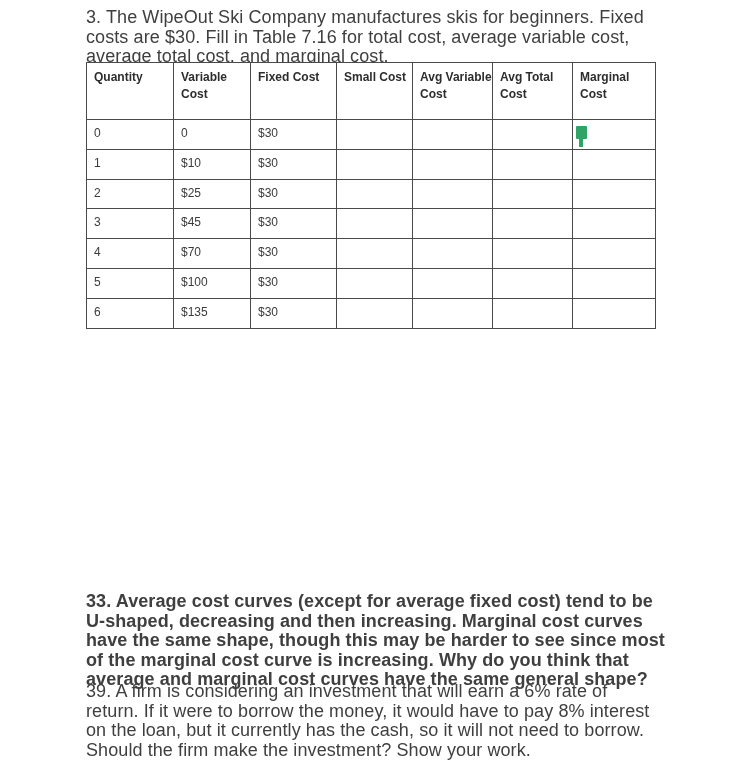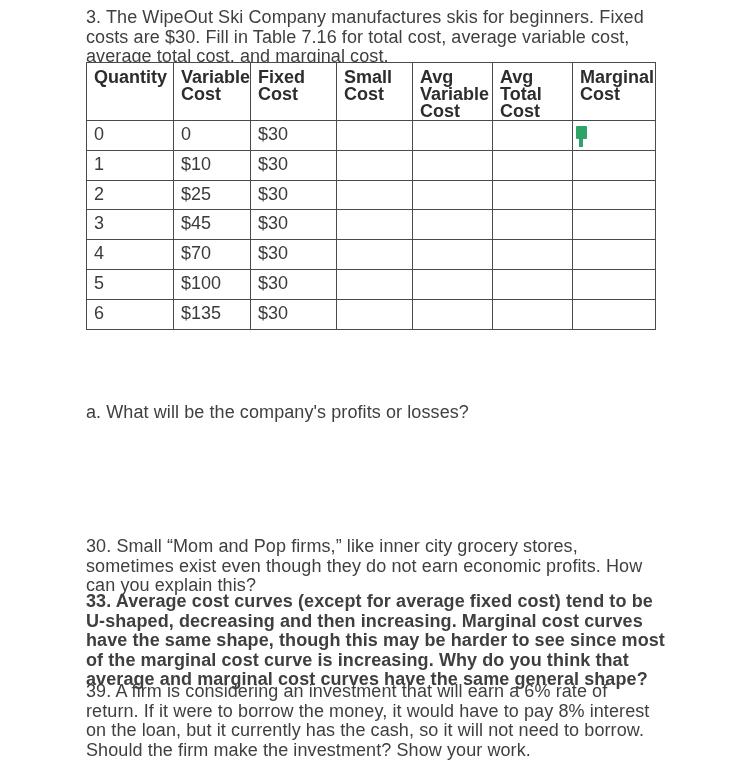--- a/index.html
+++ b/index.html
@@ -50,21 +50,21 @@
     table-layout: fixed;
     width: 569px;
     background: #ffffff;
   }
   table.cost-table th,
   table.cost-table td {
     border: 1px solid #4a4a4a;
     vertical-align: top;
     text-align: left;
     padding: 6px 0 0 7px;
-    font-size: 18px;
+    font-size: 12px;
     line-height: 17px;
     color: #2d2d2d;
   }
   table.cost-table th {
     font-weight: bold;
     height: 57px;
     box-sizing: border-box;
   }
   table.cost-table td {
     height: 29.8px;
@@ -209,26 +209,22 @@
       </tbody>
     </table>
   </div>
 
   <div id="green-marker">
     <div class="head"></div>
     <div class="stem"></div>
   </div>
 
   <div class="para" id="q4-block">
-    <p>a. What will be the company's profits or losses?</p>
-  </div>
-
-  <div class="para" id="q30-block">
-    <p>30. Small “Mom and Pop firms,” like inner city grocery stores, sometimes exist even though they do not earn economic profits. How can you explain this?</p>
-  </div>
+  </div>
+
 
   <div class="para" id="q33-block">
     <p>33. Average cost curves (except for average fixed cost) tend to be U-shaped, decreasing and then increasing. Marginal cost curves have the same shape, though this may be harder to see since most of the marginal cost curve is increasing. Why do you think that average and marginal cost curves have the same general shape?</p>
   </div>
 
   <div class="para" id="q39-block">
     <p>39. A firm is considering an investment that will earn a 6% rate of return. If it were to borrow the money, it would have to pay 8% interest on the loan, but it currently has the cash, so it will not need to borrow. Should the firm make the investment? Show your work.</p>
   </div>
 
 </div>

